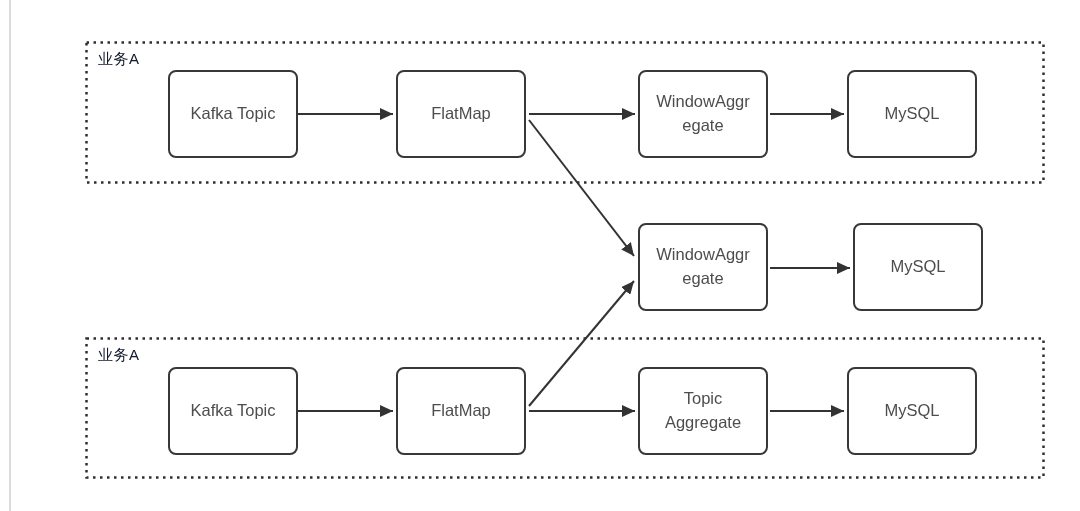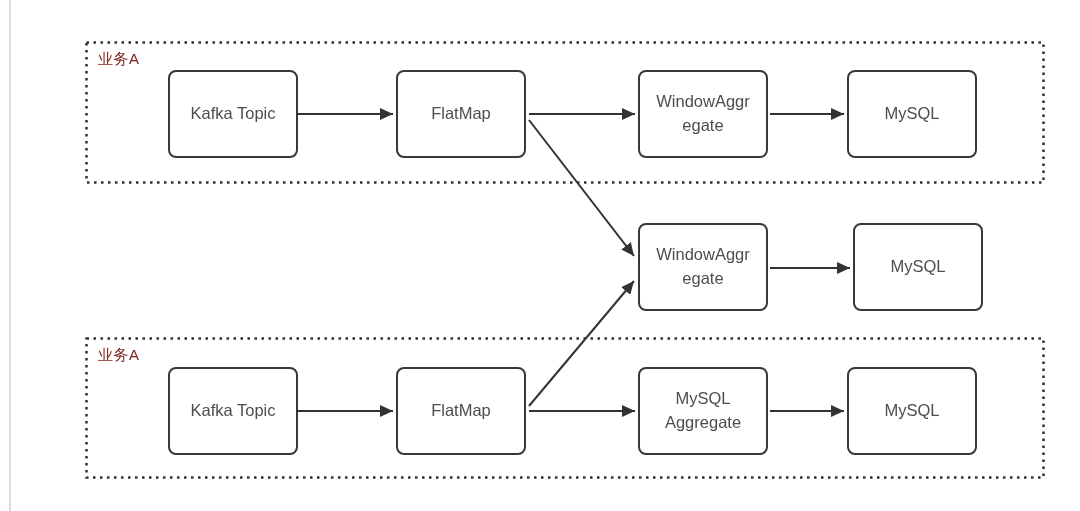--- a/index.html
+++ b/index.html
@@ -7,21 +7,21 @@
     width: 1080px; height: 511px; position: relative; overflow: hidden;
     font-family: "Liberation Sans", "DejaVu Sans", sans-serif;
   }
   .canvas { position: absolute; inset: 0; background: #ffffff; }
   .left-rule {
     position: absolute; left: 9px; top: 0; width: 2px; height: 511px;
     background: #dcdcdc;
   }
   .edge-layer { position: absolute; left: 0; top: 0; width: 1080px; height: 511px; }
   .group-label {
-    position: absolute; font-size: 15px; color: #7f1d1d; letter-spacing: 0.5px;
+    position: absolute; font-size: 15px; color: #0f172a; letter-spacing: 0.5px;
   }
   .group-label.g1 { left: 98px; top: 50px; }
   .group-label.g2 { left: 98px; top: 346px; }
   .node {
     position: absolute; width: 126px; height: 84px;
     border: 2px solid #383838; border-radius: 8px; background: #ffffff;
     display: flex; align-items: center; justify-content: center;
     font-size: 16.5px; color: #4d4d4d; text-align: center; line-height: 1.45;
   }
   .node .lbl { display: inline-block; max-width: 112px; }
@@ -94,19 +94,19 @@
     <span class="lbl">MySQL</span>
   </div>
 
   <div class="node n-kafka-bot">
     <span class="lbl">Kafka Topic</span>
   </div>
   <div class="node n-flatmap-bot">
     <span class="lbl">FlatMap</span>
   </div>
   <div class="node n-winagg-bot">
-    <span class="lbl">MySQL Aggregate</span>
+    <span class="lbl">Topic Aggregate</span>
   </div>
   <div class="node n-mysql-bot">
     <span class="lbl">MySQL</span>
   </div>
 
 </div>
 
 </body></html>

